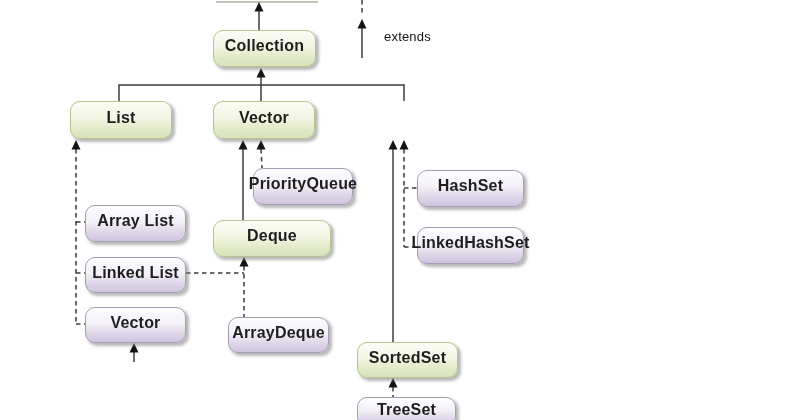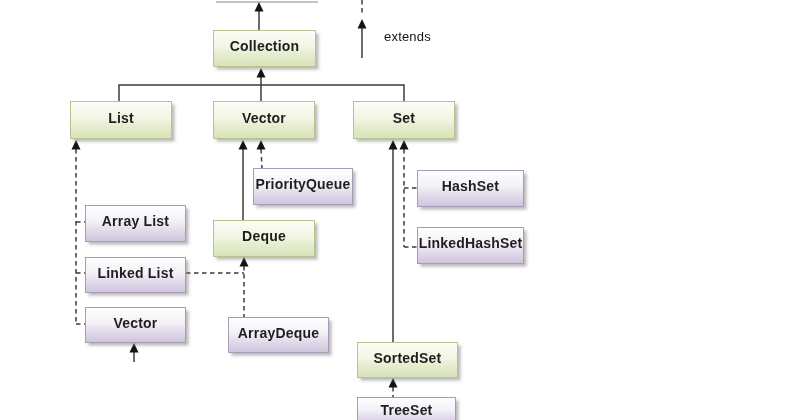--- a/index.html
+++ b/index.html
@@ -2,23 +2,23 @@
 <html><head>
 <meta charset="utf-8">
 <style>
   html,body{margin:0;padding:0;}
   body{width:800px;height:420px;overflow:hidden;background:#ffffff;font-family:"Liberation Sans",sans-serif;}
   .stage{position:relative;width:800px;height:420px;background:#ffffff;overflow:hidden;}
   #connectors{position:absolute;left:0;top:0;z-index:1;}
   #nodes{position:absolute;left:0;top:0;width:800px;height:420px;z-index:2;pointer-events:none;}
   .node{
     position:absolute;display:flex;align-items:center;justify-content:center;
-    padding-bottom:5px;box-sizing:border-box;border-radius:0;
+    padding-bottom:5px;box-sizing:border-box;border-radius:10px;
     box-shadow:2.5px 2.5px 3px rgba(125,125,125,0.55);
-    font-weight:bold;font-size:14px;color:#1e1e1e;letter-spacing:0.2px;
+    font-weight:bold;font-size:16px;color:#1e1e1e;letter-spacing:0.2px;
   }
   .node.interface{
     background:linear-gradient(180deg,#fcfdf7 0%,#f2f5e3 45%,#e3ebca 72%,#d7e3ba 100%);
     border:1px solid #b8c18f;
   }
   .node.class{
     background:linear-gradient(180deg,#fefeff 0%,#f3f0f7 45%,#ded6e8 75%,#cfc5df 100%);
     border:1px solid #a59db3;
   }
   .legend-label{
@@ -66,30 +66,27 @@
   <div id="nodes">
       <div class="node interface" style="left: 213px; top: 30px; width: 103px; height: 37px;">
         <span>Collection</span>
       </div>
       <div class="node interface" style="left: 70px; top: 101px; width: 102px; height: 38px;">
         <span>List</span>
       </div>
       <div class="node interface" style="left: 213px; top: 101px; width: 102px; height: 38px;">
         <span>Vector</span>
       </div>
-      <div class="node interface" style="left: 353px; top: 101px; width: 102px; height: 38px;">
-        <span>Set</span>
-      </div>
       <div class="node class" style="left: 253px; top: 168px; width: 100px; height: 37px;">
         <span>PriorityQueue</span>
       </div>
       <div class="node class" style="left: 417px; top: 170px; width: 107px; height: 37px;">
         <span>HashSet</span>
       </div>
-      <div class="node interface" style="left: 213px; top: 220px; width: 102px; height: 37px;">
+      <div class="node interface" style="left: 213px; top: 220px; width: 118px; height: 37px;">
         <span>Deque</span>
       </div>
       <div class="node class" style="left: 417px; top: 227px; width: 107px; height: 37px;">
         <span>LinkedHashSet</span>
       </div>
       <div class="node class" style="left: 85px; top: 205px; width: 101px; height: 37px;">
         <span>Array List</span>
       </div>
       <div class="node class" style="left: 85px; top: 257px; width: 101px; height: 36px;">
         <span>Linked List</span>

